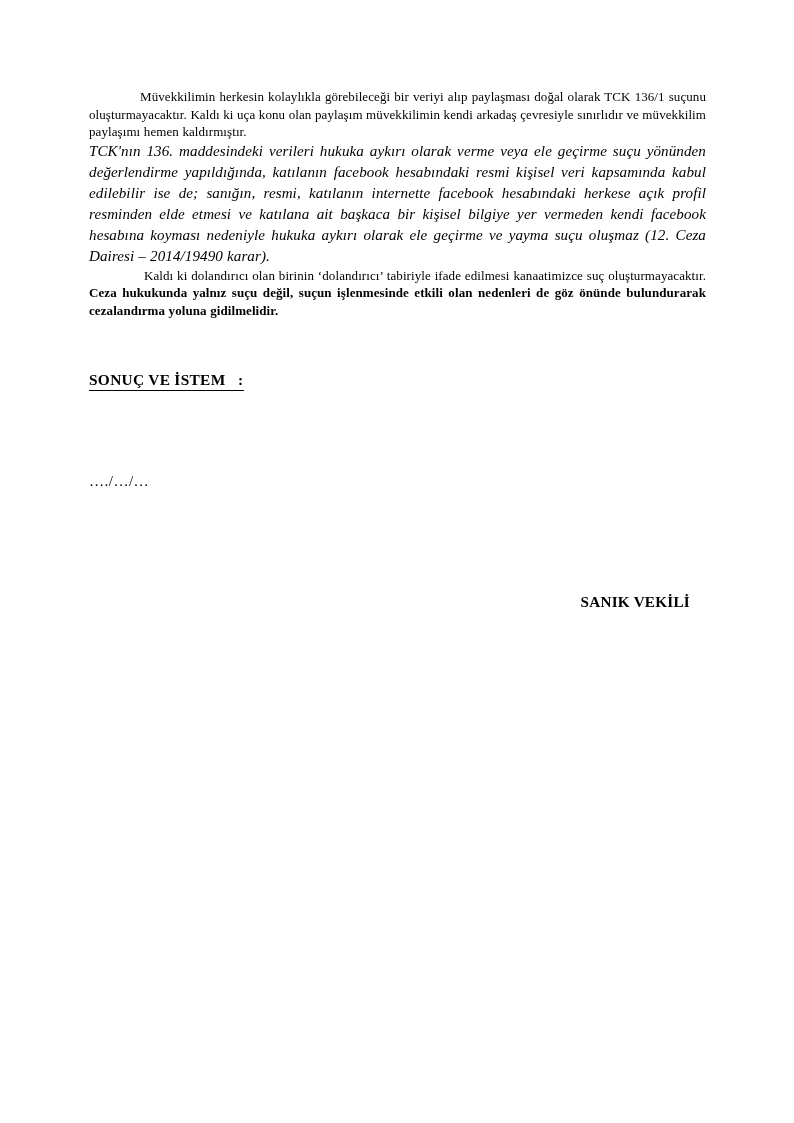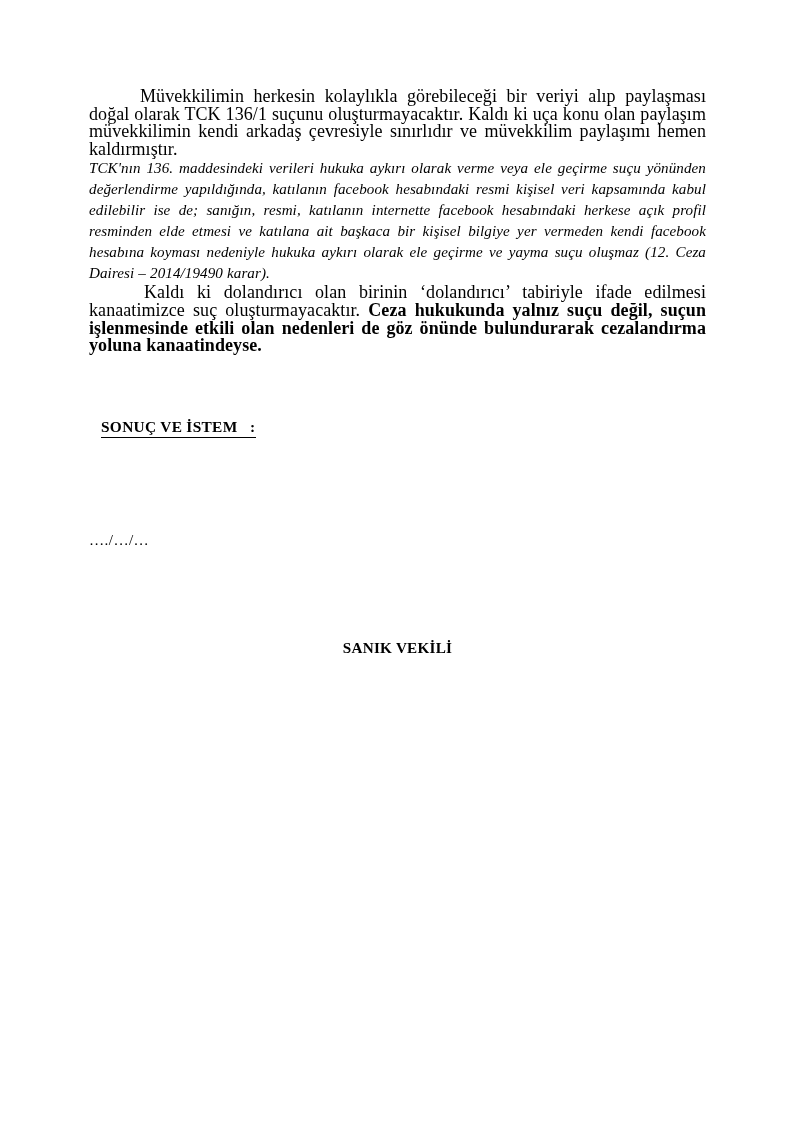--- a/index.html
+++ b/index.html
@@ -27,60 +27,60 @@
   .doc-body {
     position: absolute;
     left: 89px;
     top: 88px;
     width: 617px;
   }
 
   
   .para {
     margin: 0;
-    font-size: 18px;
+    font-size: 13px;
     line-height: 17.6px;
     text-align: justify;
     text-justify: inter-word;
     letter-spacing: 0.08px;
     word-spacing: 0.2px;
     hyphens: none;
   }
   .para-indent-lg { text-indent: 51px; }
   .para-indent-sm { text-indent: 55px; }
   .para-italic {
     font-style: italic;
     font-size: 15.1px;
     line-height: 21px;
   }
   .para-last-flush { text-align-last: left; }
   b, .b { font-weight: bold; }
 
   
   .heading-row {
-    margin: 12px;
+    margin: 0;
     font-size: 15.4px;
     line-height: 19px;
     font-weight: bold;
     text-align: left;
     letter-spacing: 0.3px;
   }
   .heading-underline {
     display: inline-block;
     border-bottom: 1.6px solid #000;
     padding-bottom: 1px;
     padding-right: 1px;
     white-space: pre;
   }
   .sig-line {
-    margin: 3px;
+    margin: 16px;
     font-size: 15.2px;
     line-height: 19px;
     font-weight: bold;
-    text-align: center;
+    text-align: right;
     letter-spacing: 0.25px;
   }
   .date-line {
     margin: 0;
     font-size: 15.2px;
     line-height: 18px;
     text-align: left;
     letter-spacing: 0.4px;
     white-space: pre;
   }
@@ -94,21 +94,21 @@
 </head>
 <body>
 
 <div class="page">
   <div class="doc-body">
 
     <p class="para para-indent-lg">Müvekkilimin herkesin kolaylıkla görebileceği bir veriyi alıp paylaşması doğal olarak TCK 136/1 suçunu oluşturmayacaktır. Kaldı ki uça konu olan paylaşım müvekkilimin kendi arkadaş çevresiyle sınırlıdır ve müvekkilim paylaşımı hemen kaldırmıştır.</p>
 
     <p class="para para-italic para-last-flush">TCK'nın 136. maddesindeki verileri hukuka aykırı olarak verme veya ele geçirme suçu yönünden değerlendirme yapıldığında, katılanın facebook hesabındaki resmi kişisel veri kapsamında kabul edilebilir ise de; sanığın, resmi, katılanın internette facebook hesabındaki herkese açık profil resminden elde etmesi ve katılana ait başkaca bir kişisel bilgiye yer vermeden kendi facebook hesabına koyması nedeniyle hukuka aykırı olarak ele geçirme ve yayma suçu oluşmaz (12. Ceza Dairesi – 2014/19490 karar).</p>
 
-    <p class="para para-indent-sm"><span> Kaldı ki dolandırıcı olan birinin ‘dolandırıcı’ tabiriyle ifade edilmesi kanaatimizce suç oluşturmayacaktır. </span><b>Ceza hukukunda yalnız suçu değil, suçun işlenmesinde etkili olan nedenleri de göz önünde bulundurarak cezalandırma yoluna kanaatindeyse.</b></p>
+    <p class="para para-indent-sm"><span> Kaldı ki dolandırıcı olan birinin ‘dolandırıcı’ tabiriyle ifade edilmesi kanaatimizce suç oluşturmayacaktır. </span><b>Ceza hukukunda yalnız suçu değil, suçun işlenmesinde etkili olan nedenleri de göz önünde bulundurarak cezalandırma yoluna gidilmelidir.</b></p>
 
 
     <div class="gap-sonuc"></div>
 
     <p class="heading-row"><span class="heading-underline">SONUÇ VE İSTEM   :</span></p>
 
     <div class="gap-after-h"></div>
 
 
     <div class="gap-date"></div>

